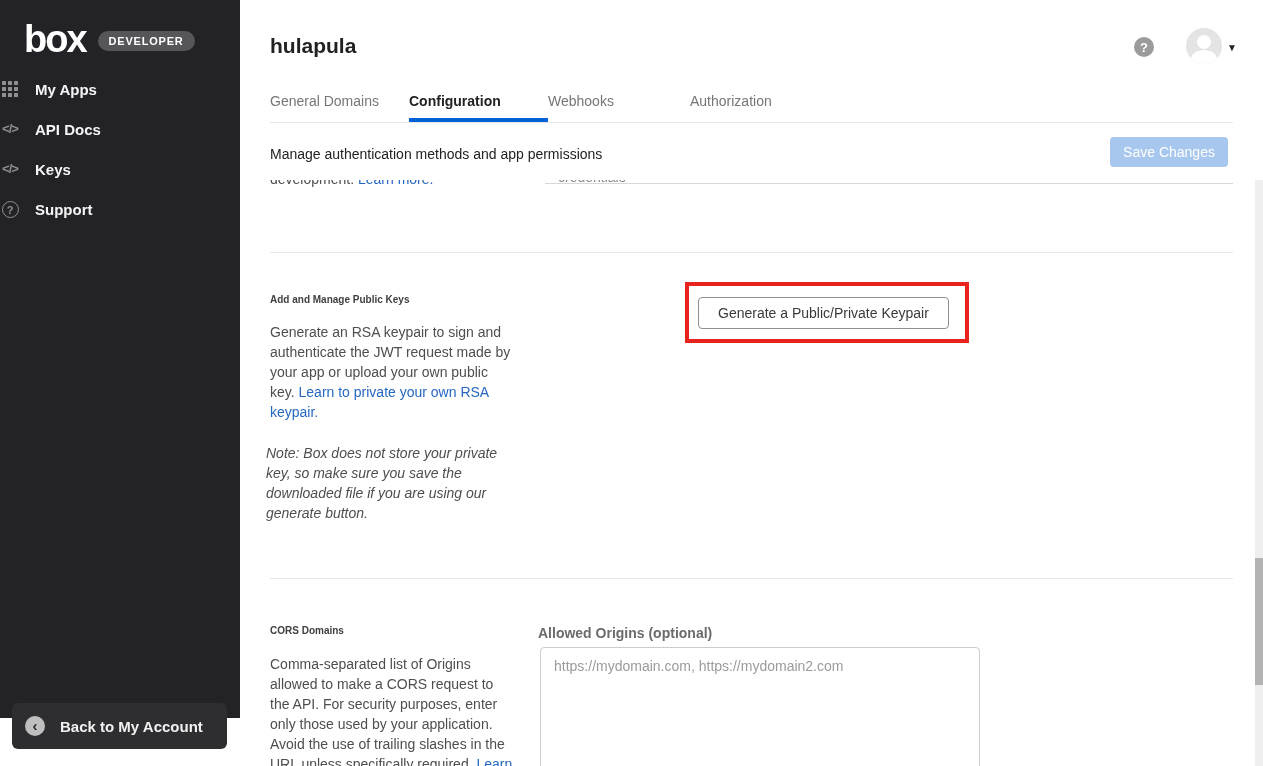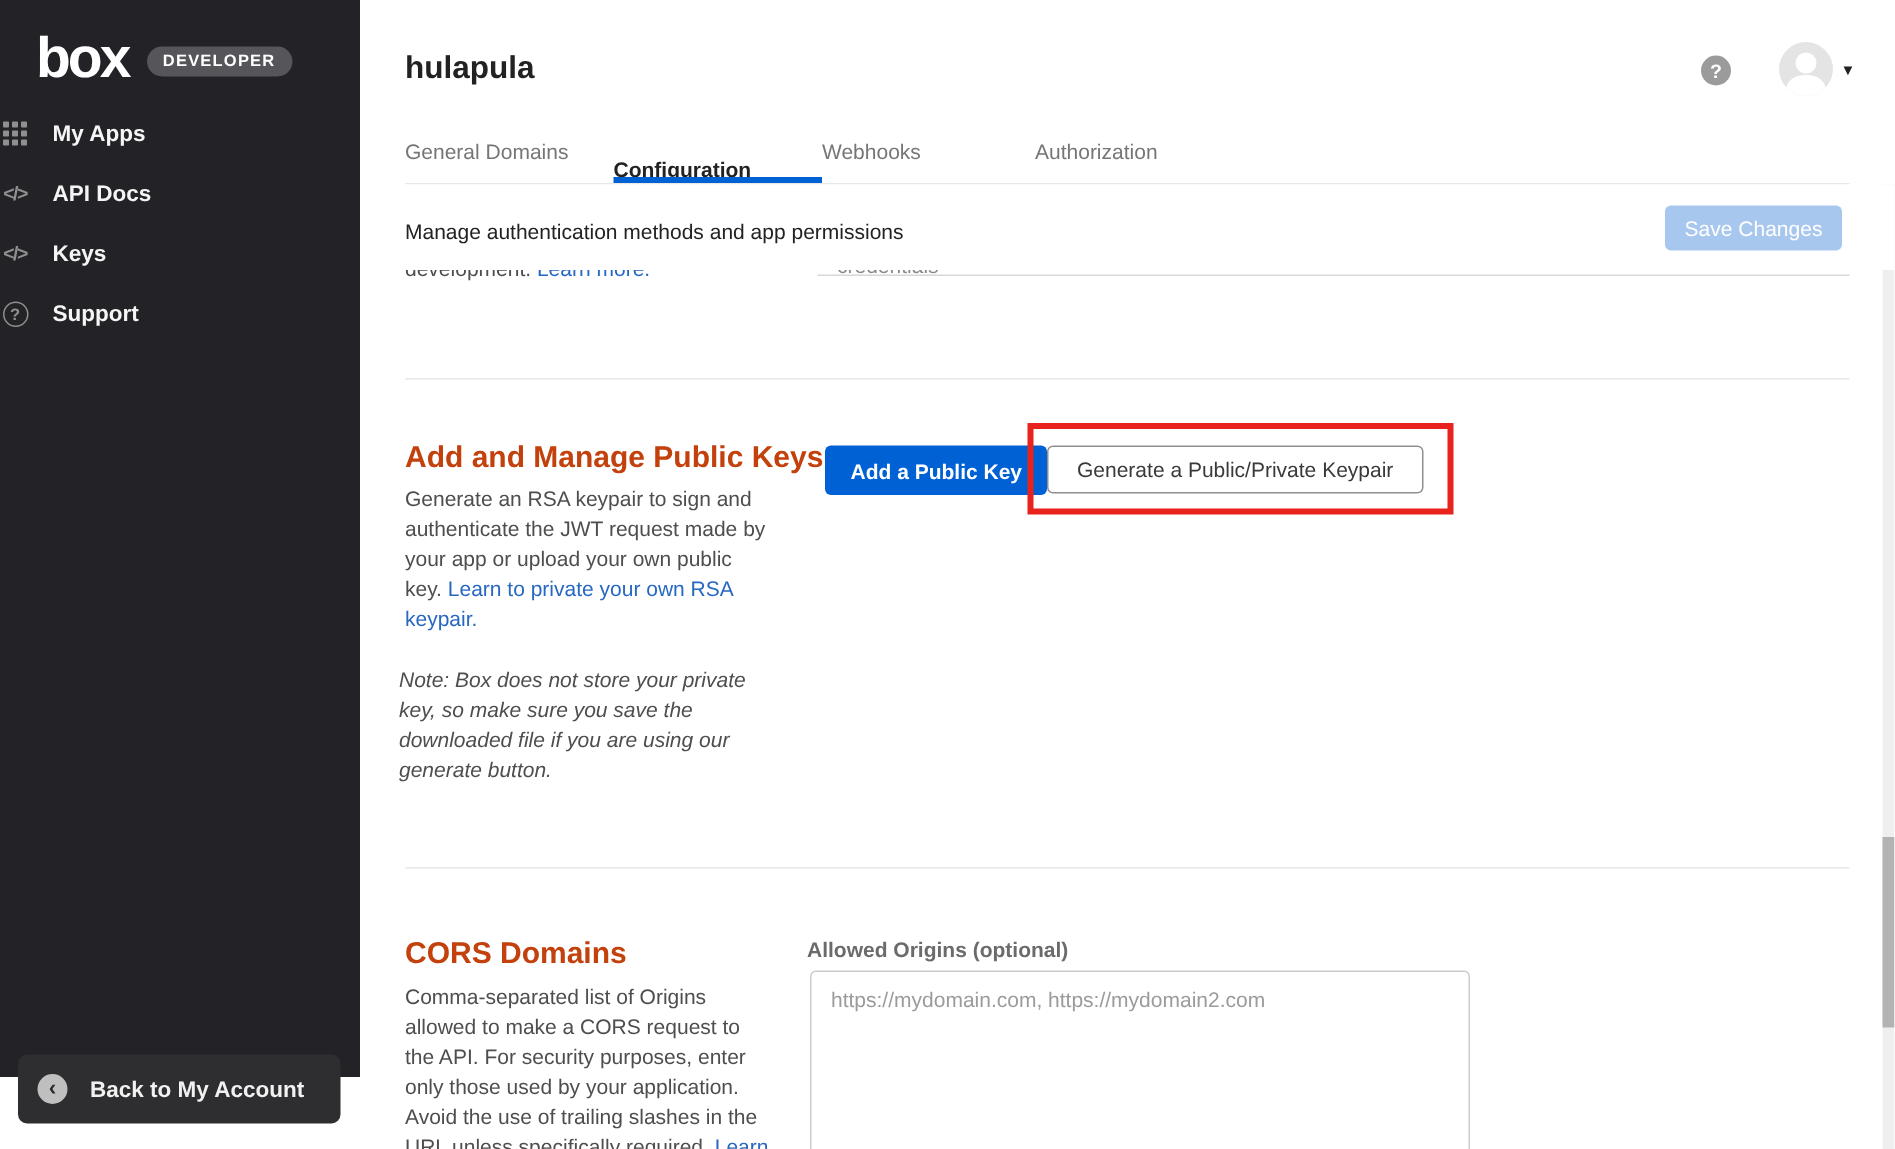--- a/index.html
+++ b/index.html
@@ -65,41 +65,41 @@
     border-radius: 50%; color: #fff; font-size: 13px; font-weight: 700;
     display: flex; align-items: center; justify-content: center; cursor: pointer;
   }
   .avatar {
     left: 946px; top: 28px; width: 36px; height: 36px; border-radius: 50%;
     background: #e4e4e4; overflow: hidden; cursor: pointer;
   }
   .caret { left: 987px; top: 42px; font-size: 10px; color: #222; cursor: pointer; }
 
   .tab { top: 93px; font-size: 14px; color: #767676; cursor: pointer; }
-  .tab.active { color: #222; font-weight: 700; margin-top: 12px; }
+  .tab.active { color: #222; font-weight: 700; }
   .tab-underline { left: 169px; top: 118px; width: 139px; height: 4px; background: #0061d5; }
   .tab-border { left: 30px; top: 122px; width: 963px; height: 1px; background: #e8e8e8; }
 
   .sticky-bar { left: 0; top: 123px; width: 1023px; height: 57px; background: #fff; z-index: 5; }
   .subtitle { left: 30px; top: 146px; font-size: 14px; color: #222; z-index: 6; }
   .save-btn {
     left: 870px; top: 137px; width: 118px; height: 30px; background: #a8c7ee;
     border: none; border-radius: 4px; color: #fff; font-size: 14px;
     font-family: "Liberation Sans", sans-serif; z-index: 6; cursor: pointer;
   }
 
   .scrolled-left { left: 30px; top: 171px; font-size: 14px; color: #4e4e4e; z-index: 1; }
   .scrolled-right { left: 318px; top: 169px; font-size: 14px; color: #8a8a8a; z-index: 1; }
   .scrolled-line { left: 305px; top: 183px; width: 688px; height: 1px; background: #d8d8d8; z-index: 1; }
 
   .divider { left: 30px; width: 963px; height: 1px; background: #e8e8e8; }
   .divider-1 { top: 252px; }
   .divider-2 { top: 578px; }
 
-  .section-heading { font-size: 20px; font-weight: 700; color: #c2410c; }
+  .section-heading { font-size: 10px; font-weight: 700; color: #404040; }
   .pk-heading { left: 30px; top: 294px; }
   .body-text { font-size: 14px; line-height: 20px; color: #4e4e4e; }
   .pk-desc { left: 30px; top: 322px; width: 242px; }
   .pk-note { left: 26px; top: 443px; width: 246px; font-style: italic; }
   a.link { color: #2768c2; text-decoration: none; cursor: pointer; }
 
   .add-key-btn {
     left: 310px; top: 297px; height: 33px; padding: 0 17px;
     background: #0061d5; border: none; border-radius: 4px; color: #fff;
     font-size: 14px; font-weight: 700; font-family: "Liberation Sans", sans-serif;
@@ -211,21 +211,20 @@
 
   <div class="abs divider divider-1"></div>
 
   <h2 class="abs section-heading pk-heading">Add and Manage Public Keys</h2>
   <p class="abs body-text pk-desc">
     <span>Generate an RSA keypair to sign and authenticate the JWT request made by your app or upload your own public key.</span>
     <a class="link">Learn to private your own RSA keypair.</a>
   </p>
   <p class="abs body-text pk-note">Note: Box does not store your private key, so make sure you save the downloaded file if you are using our generate button.</p>
 
-  <button class="abs add-key-btn">Add a Public Key</button>
   <button class="abs gen-key-btn">Generate a Public/Private Keypair</button>
   <div class="abs red-annotation"></div>
 
   <div class="abs divider divider-2"></div>
 
   <h2 class="abs section-heading cors-heading">CORS Domains</h2>
   <p class="abs body-text cors-desc">
     <span>Comma-separated list of Origins allowed to make a CORS request to the API. For security purposes, enter only those used by your application. Avoid the use of trailing slashes in the URL unless specifically required.</span>
     <a class="link">Learn</a>
   </p>

